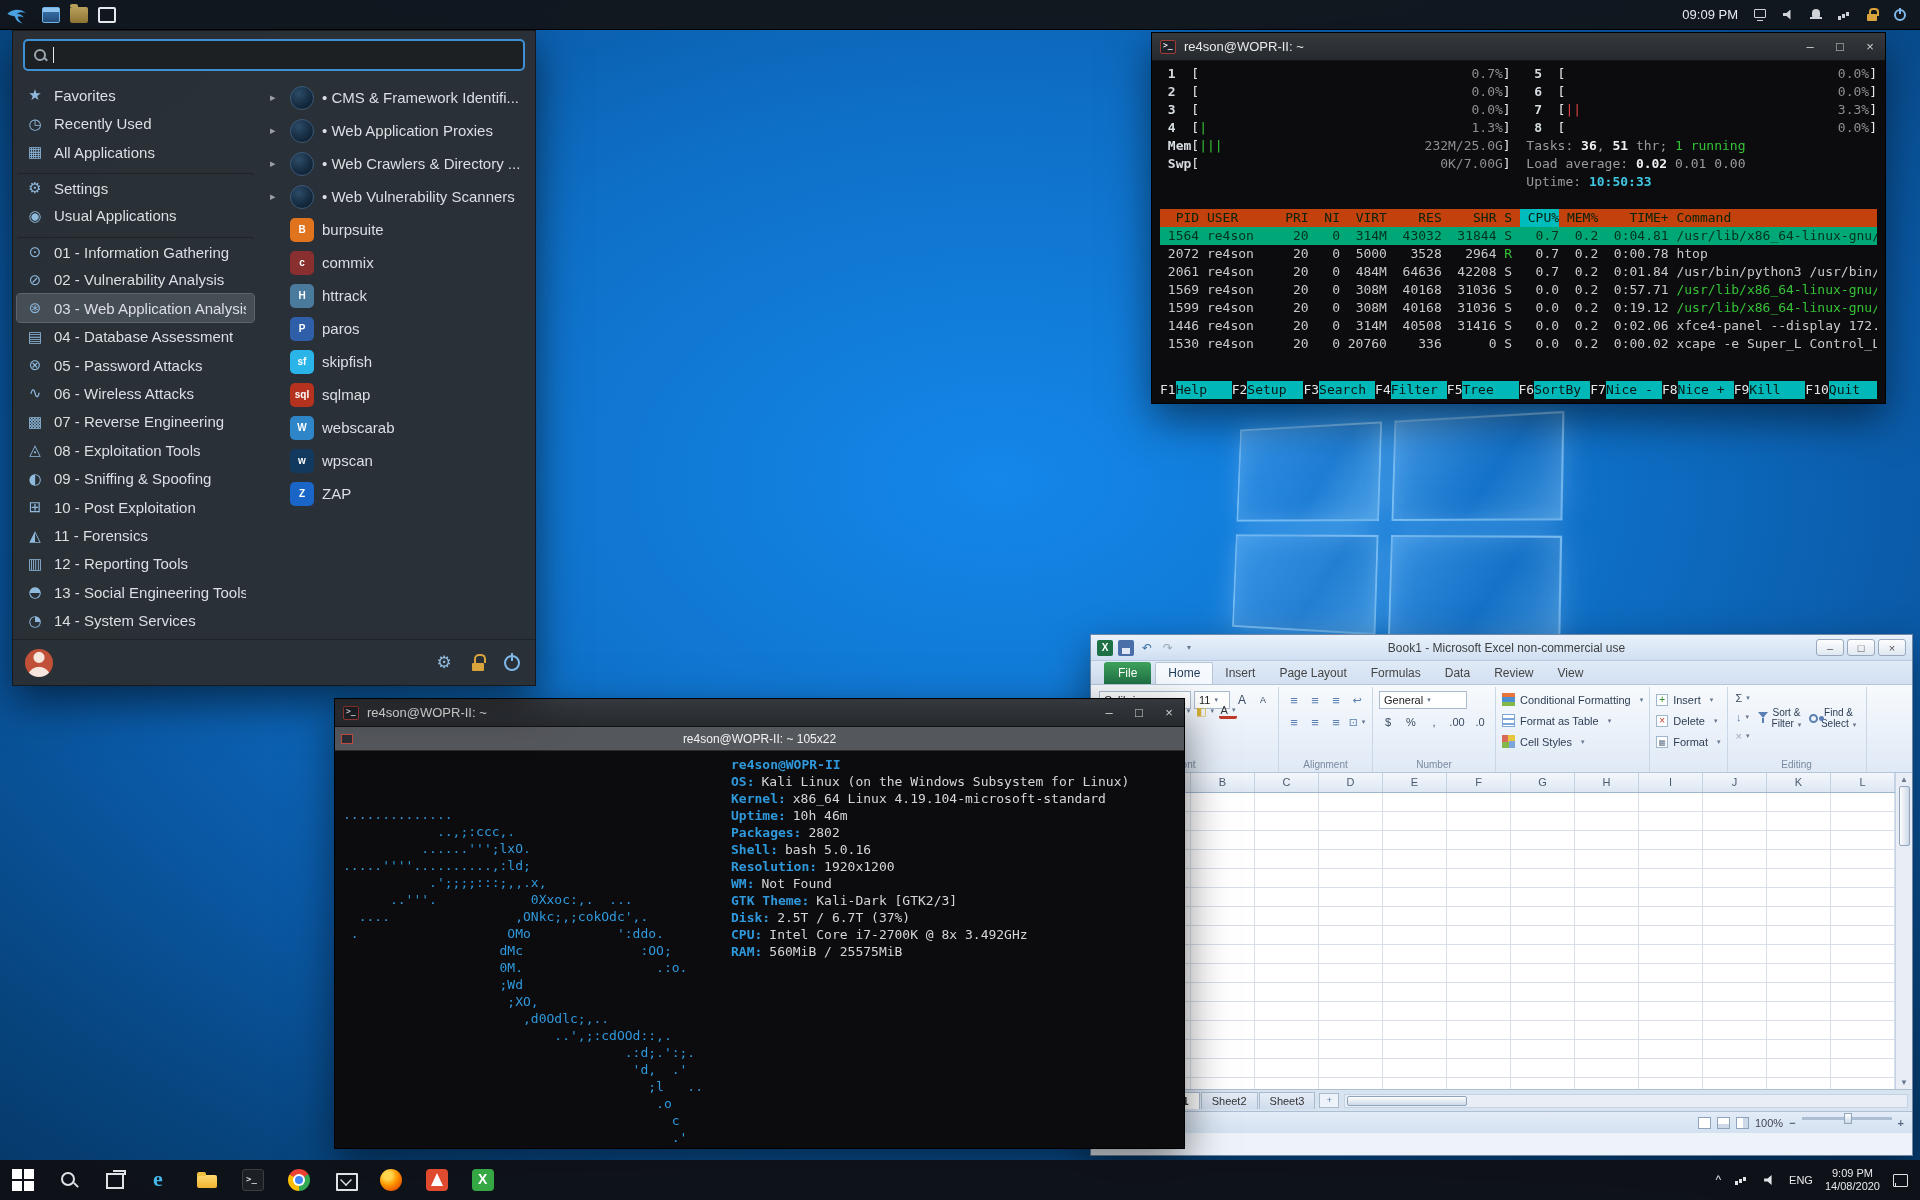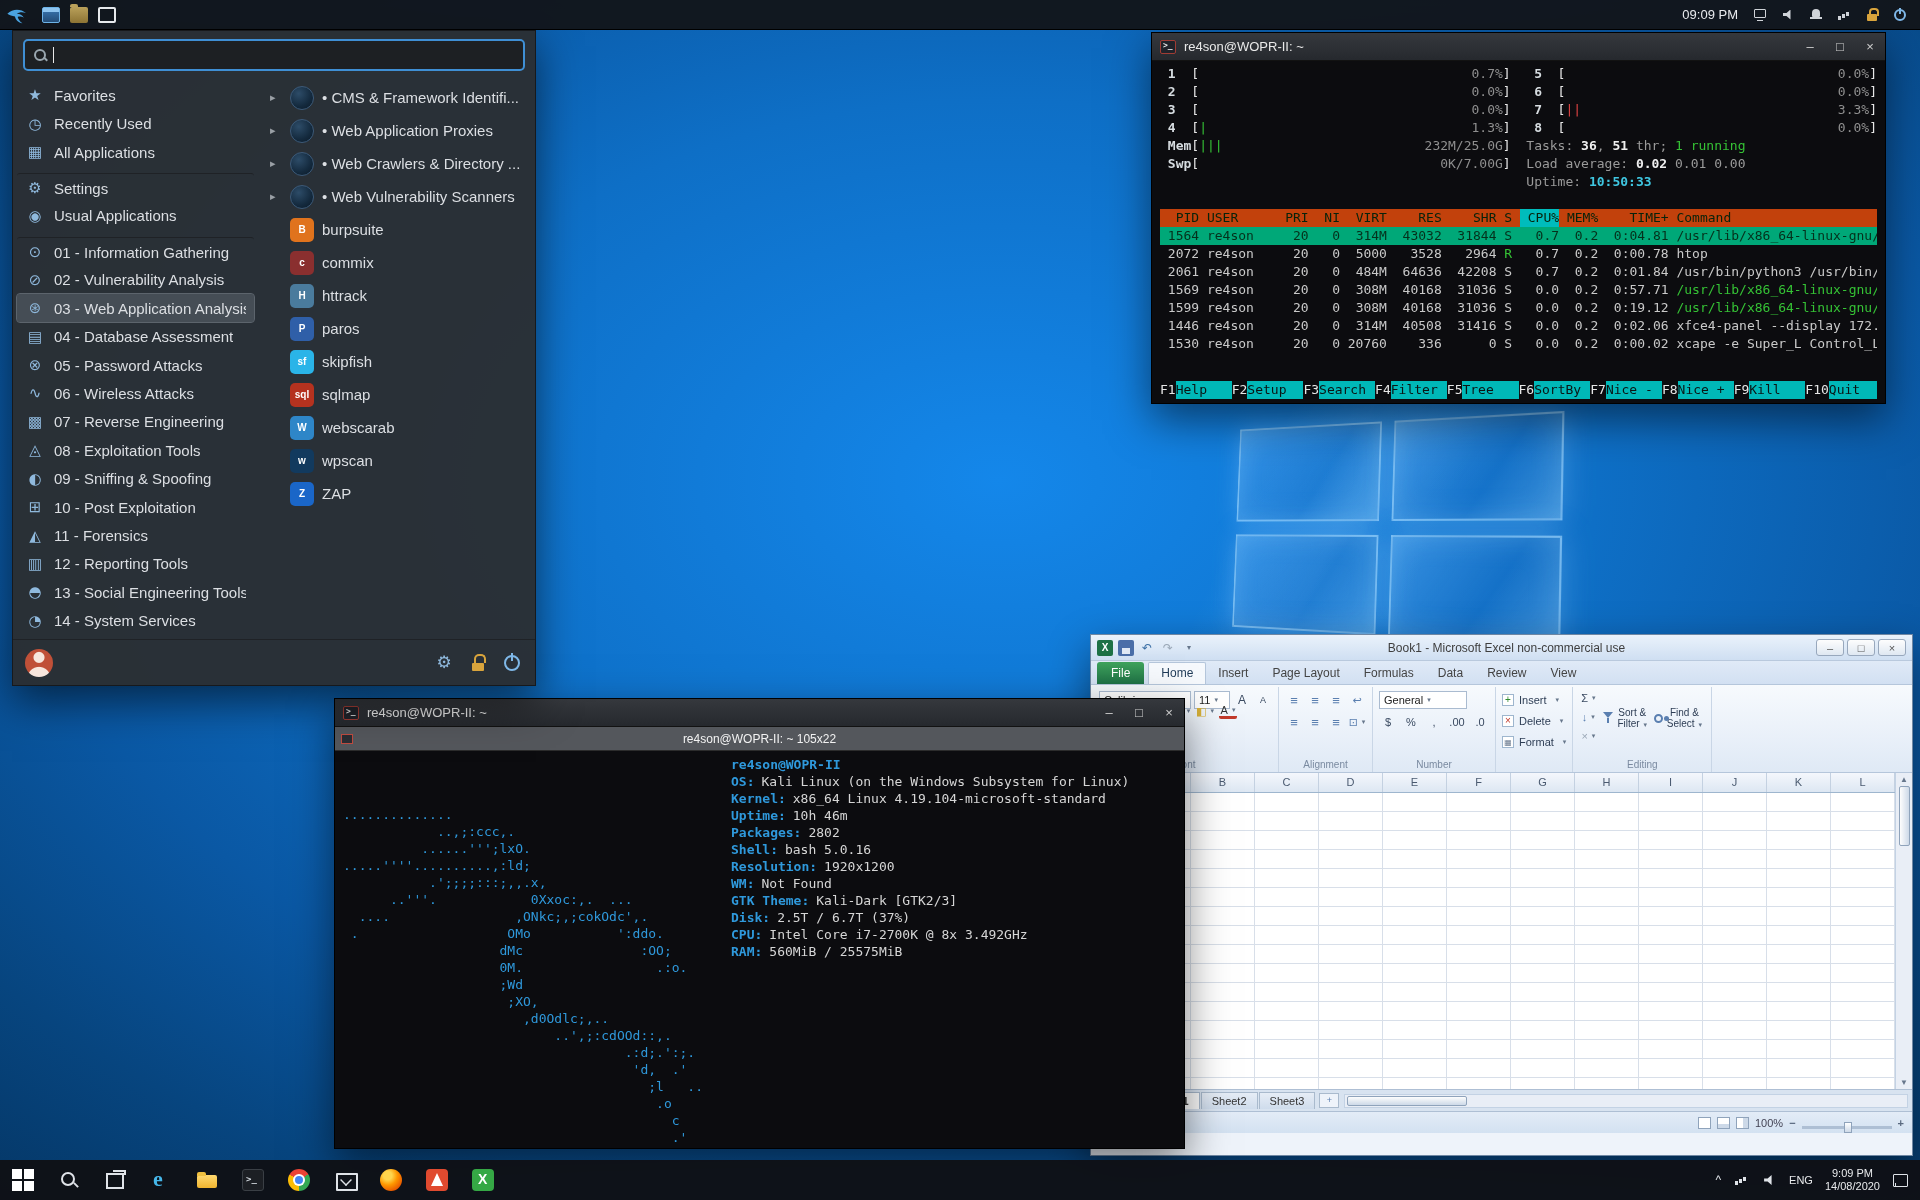--- a/index.html
+++ b/index.html
@@ -163,21 +163,21 @@
   .xi-excel{background:#1e7145;color:#fff;font-weight:bold;font-size:10px;border-radius:2px}
   .xi-save{background:#4a6ea8;border-radius:2px}
   .xi-save::before{content:"";position:absolute;left:4px;bottom:2px;width:8px;height:6px;background:#dfe8f4}
   .xi-undo::before{content:"↶";color:#3a6ea5}
   .xi-redo::before{content:"↷";color:#9aa7b6}
   .xi-dd::before{content:"▾";font-size:8px;color:#67778c}
   .xtitletext{flex:1;text-align:center;color:#3e3e3e}
   .xwbtns{display:flex;gap:3px}
   .xwbtn{width:28px;height:17px;border:1px solid #98a8bd;border-radius:3px;background:linear-gradient(#fdfdfd,#dfe8f2);
     font-size:11px;display:flex;align-items:center;justify-content:center;color:#555}
-  .xtabs{height:24px;background:linear-gradient(#e0eaf7,#d2e0f2);display:flex;align-items:flex-end;padding:0 6px;border-bottom:1px solid #b5c6db;flex:none}
+  .xtabs{height:24px;background:linear-gradient(#e0eaf7,#d2e0f2);display:flex;align-items:flex-end;padding:0 13px;border-bottom:1px solid #b5c6db;flex:none}
   .xtab{padding:3px 12px 4px;color:#444}
   .xtab.file{background:linear-gradient(#3fa35c,#1e7145);color:#fff;border-radius:3px 3px 0 0;margin-right:4px;padding:4px 14px}
   .xtab.active{background:#f6f9fd;border:1px solid #b5c6db;border-bottom:none;border-radius:2px 2px 0 0;color:#1f3a57}
   .xribbon{height:88px;background:linear-gradient(#f7fafd,#e9f0f9 60%,#dfe9f5);display:flex;padding:2px 2px 0;border-bottom:1px solid #b5c6db;flex:none;overflow:hidden}
   .xgroup{display:flex;flex-direction:column;padding:2px 6px 0;border-right:1px solid #c9d6e6}
   .xglabel{margin-top:auto;text-align:center;font-size:10px;color:#7a8aa0;padding:2px 0 2px}
   .xrow{display:flex;align-items:center;gap:3px;height:22px}
   .xcombo{display:flex;align-items:center;border:1px solid #aabbd0;background:#fff;height:18px;padding:0 4px;font-size:11px;color:#222}
   .dd::after{content:"▾";font-size:7px;color:#67778c;margin-left:4px}
   .xbtn{min-width:18px;height:18px;display:inline-flex;align-items:center;justify-content:center;font-size:11px;color:#3a4a61;border-radius:2px}
@@ -228,21 +228,21 @@
   .xvthumb{width:11px;height:60px;background:linear-gradient(90deg,#fdfdfd,#cdd9e8);border:1px solid #8fa3bb;border-radius:2px;margin-top:2px}
   .xvscroll .dn{margin-top:auto}
   .xsheettabs{height:22px;display:flex;align-items:center;background:#d8e3f0;border-top:1px solid #aebfd4;padding-left:3px;gap:1px;flex:none}
   .xnav{color:#5a6a80;font-size:11px;padding:0 3px}
   .xstab{padding:2px 10px;font-size:11px;background:linear-gradient(#e6edf6,#cfdcec);border:1px solid #a9bacd;border-bottom:none;color:#333}
   .xstab.active{background:#fff;font-weight:bold}
   .xinssheet{width:20px;height:15px;margin-left:3px;border:1px solid #a9bacd;background:#eef3fa;font-size:9px;color:#5a7fb0;text-align:center;line-height:13px}
   .xhscroll{flex:1;height:14px;margin:0 4px;background:#e9eef6;border:1px solid #c3d2e4;position:relative}
   .xhthumb{position:absolute;left:2px;top:1px;width:120px;height:10px;background:linear-gradient(#fdfdfd,#cdd9e8);border:1px solid #8fa3bb;border-radius:2px}
   .xstatus{height:22px;background:linear-gradient(#e3ecf7,#d3e1f1);border-top:1px solid #aebfd4;display:flex;align-items:center;padding:0 8px;font-size:11px;color:#445;flex:none}
-  .xstatus .right{margin-left:auto;display:flex;align-items:flex-end;gap:6px}
+  .xstatus .right{margin-left:auto;display:flex;align-items:flex-start;gap:6px}
   .xview{width:13px;height:12px;border:1px solid #8fa3bb;background:#fff}
   .xview.v2{background:linear-gradient(#fff 60%,#cdd9e8 60%)}
   .xview.v3{background:linear-gradient(90deg,#fff 55%,#cdd9e8 55%)}
   .xzoomtrack{width:90px;height:3px;background:#aebfd4;position:relative}
   .xzoomthumb{position:absolute;left:42px;top:-4px;width:8px;height:11px;background:linear-gradient(#fff,#cdd9e8);border:1px solid #8fa3bb}
   .xzpm{color:#5a6a80;font-weight:bold}
 
   
   #taskbar{position:absolute;left:0;bottom:0;width:1920px;height:40px;z-index:40;background:rgba(14,17,22,.97);
     display:flex;align-items:center;color:#e8eaec}
@@ -387,20 +387,37 @@
 
           <span class="xbtn">.00</span>
 
           <span class="xbtn">.0</span>
         </div>
       <div class="xglabel">Number</div>
     </div>
     <div class="xgroup">
 
         <div class="xmenu dd">
+          <span class="xi-cf"></span>
+          <span>Conditional Formatting</span>
+        </div>
+
+        <div class="xmenu dd">
+          <span class="xi-ft"></span>
+          <span>Format as Table</span>
+        </div>
+
+        <div class="xmenu dd">
+          <span class="xi-cs"></span>
+          <span>Cell Styles</span>
+        </div>
+      </div>
+    <div class="xgroup">
+
+        <div class="xmenu dd">
           <span class="cellic xi-ins"></span>
           <span>Insert</span>
         </div>
 
         <div class="xmenu dd">
           <span class="cellic xi-del"></span>
           <span>Delete</span>
         </div>
 
         <div class="xmenu dd">

